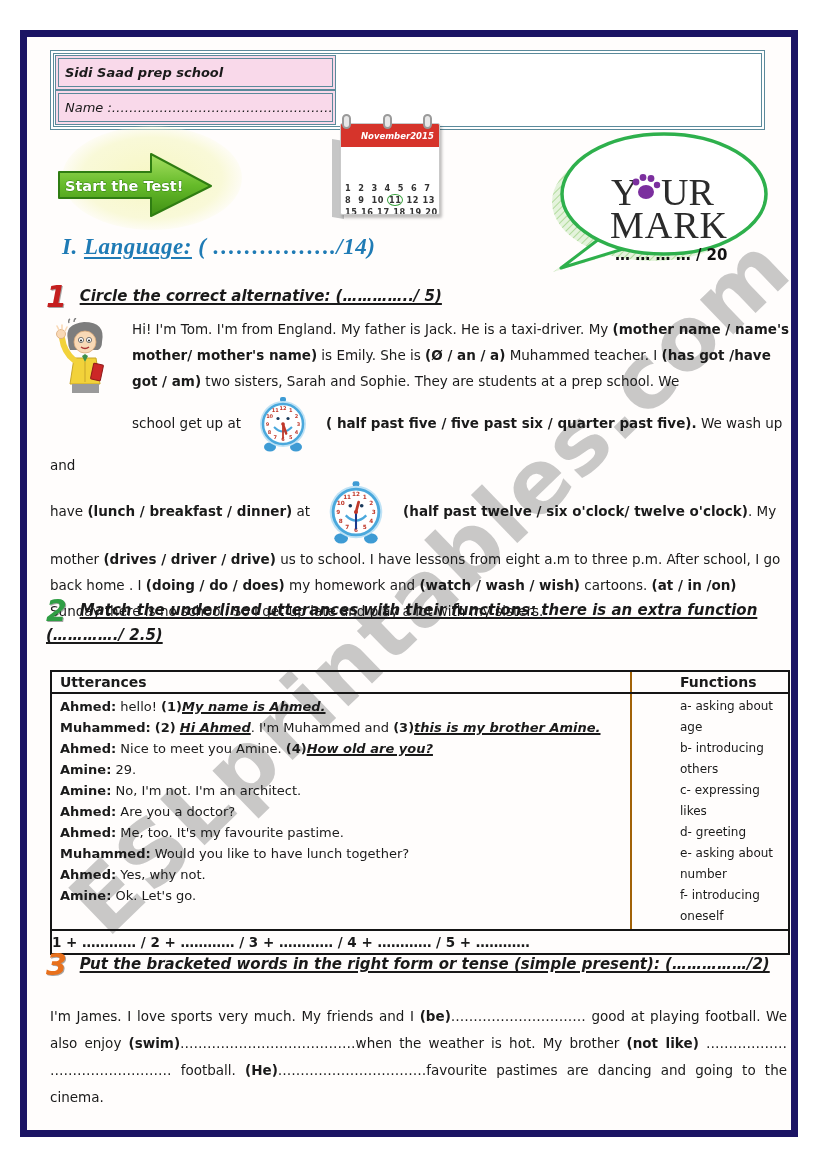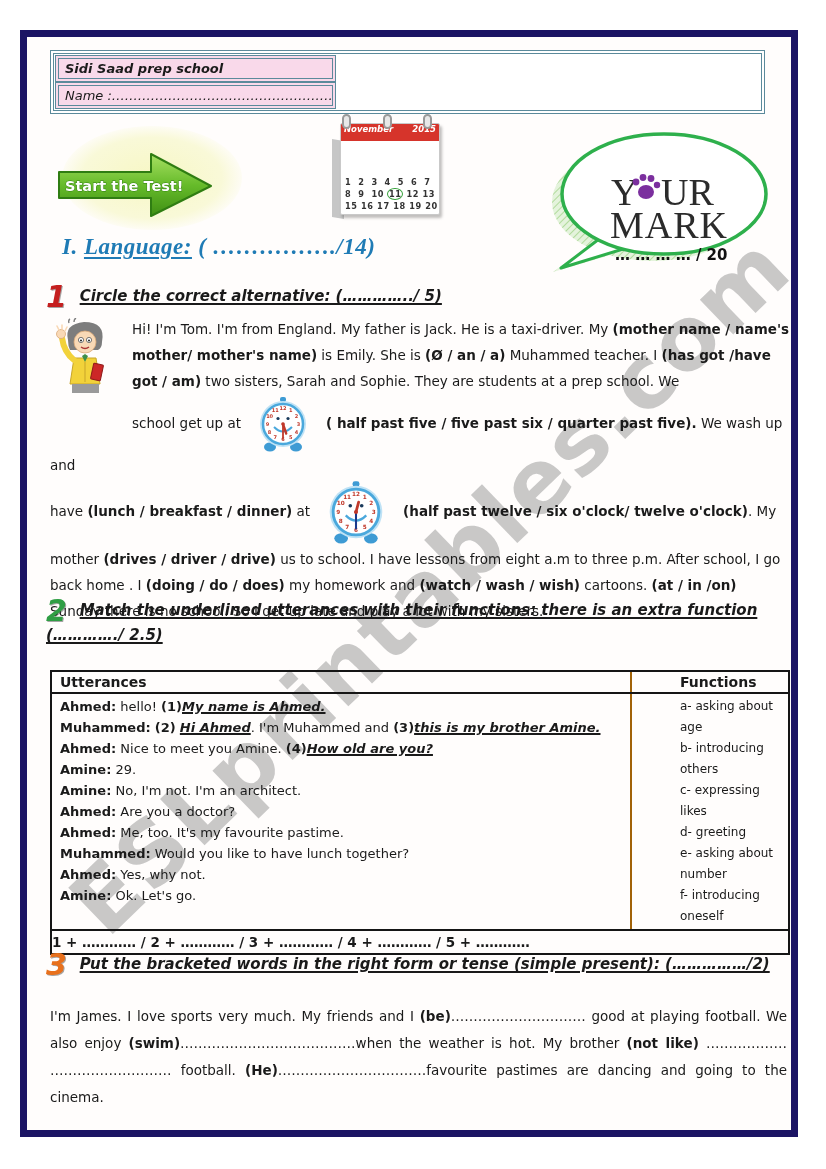--- a/index.html
+++ b/index.html
@@ -15,21 +15,21 @@
   .watermark {
     position:absolute; left:430px; top:585px; z-index:1;
     transform:translate(-50%,-50%) rotate(-44deg);
     font-size:88px; font-weight:bold; letter-spacing:2px; white-space:nowrap;
     color:#8f8f8f; opacity:.48; pointer-events:none;
   }
   .content { position:absolute; inset:0; z-index:2; }
 
   
   .hdr {
-    position:absolute; left:50px; top:50px; width:715px; height:64px;
+    position:absolute; left:50px; top:50px; width:715px; height:80px;
     display:grid; grid-template-columns:281px 197px 237px; gap:0;
     border:4px double #5b8a9b; padding:1px; background:#fff;
   }
   .hdr-col { display:flex; flex-direction:column; }
   .hdr-cell {
     background:#f9d9ea; border:4px double #5b8a9b; flex:1;
     display:flex; align-items:center; padding:0 6px;
     font-style:italic; font-size:13px; white-space:nowrap; overflow:hidden;
   }
   .hdr-mid {
@@ -48,21 +48,21 @@
 
   
   .calendar { position:absolute; left:330px; top:114px; width:120px; height:110px; font-family:"DejaVu Sans",sans-serif; }
   .cal-rings { position:absolute; left:12px; top:0; width:90px; display:flex; justify-content:space-between; z-index:3; }
   .cal-ring { width:9px; height:15px; border:2.5px solid #9a9a9a; border-radius:5px; background:#e8e8e8; }
   .cal-side { position:absolute; left:2px; top:26px; width:12px; height:78px; background:#c6c6c6; transform:skewY(10deg); }
   .cal-card {
     position:absolute; left:10px; top:9px; width:100px; height:92px; background:#fff;
     border:1px solid #c9c9c9; box-shadow:2px 3px 3px rgba(0,0,0,.25); border-radius:2px; overflow:hidden;
   }
-  .cal-head { background:#d6342b; color:#fff; height:17px; display:flex; justify-content:space-between; padding:0 3px; font-size:8.5px; font-weight:bold; font-style:italic; }
+  .cal-head { background:#d6342b; color:#fff; height:23px; display:flex; justify-content:space-between; align-items:center; padding:0 20px; font-size:8.5px; font-weight:bold; font-style:italic; }
   .cal-weeks { padding:2px 2px 0 4px; font-size:8.2px; font-weight:bold; color:#333; letter-spacing:.6px;margin-top:33px; }
   .cal-weeks .line { line-height:12px; white-space:pre; }
   .cal-weeks .hl { border:1.5px solid #35a03a; border-radius:50%; padding:0 .5px; }
 
   
   .bubble-svg { position:absolute; left:543px; top:126px; }
 
   
   .lang-head {
     position:absolute; left:62px; top:234px;

